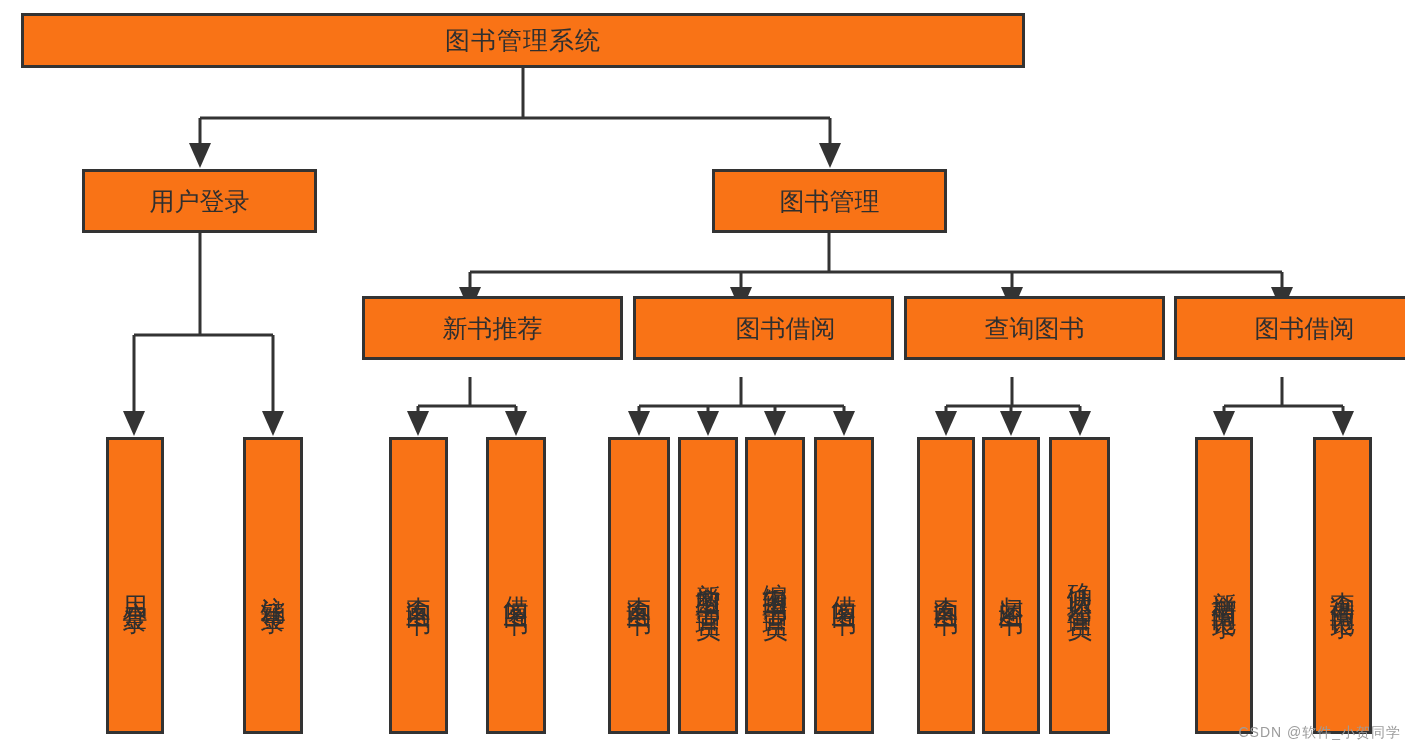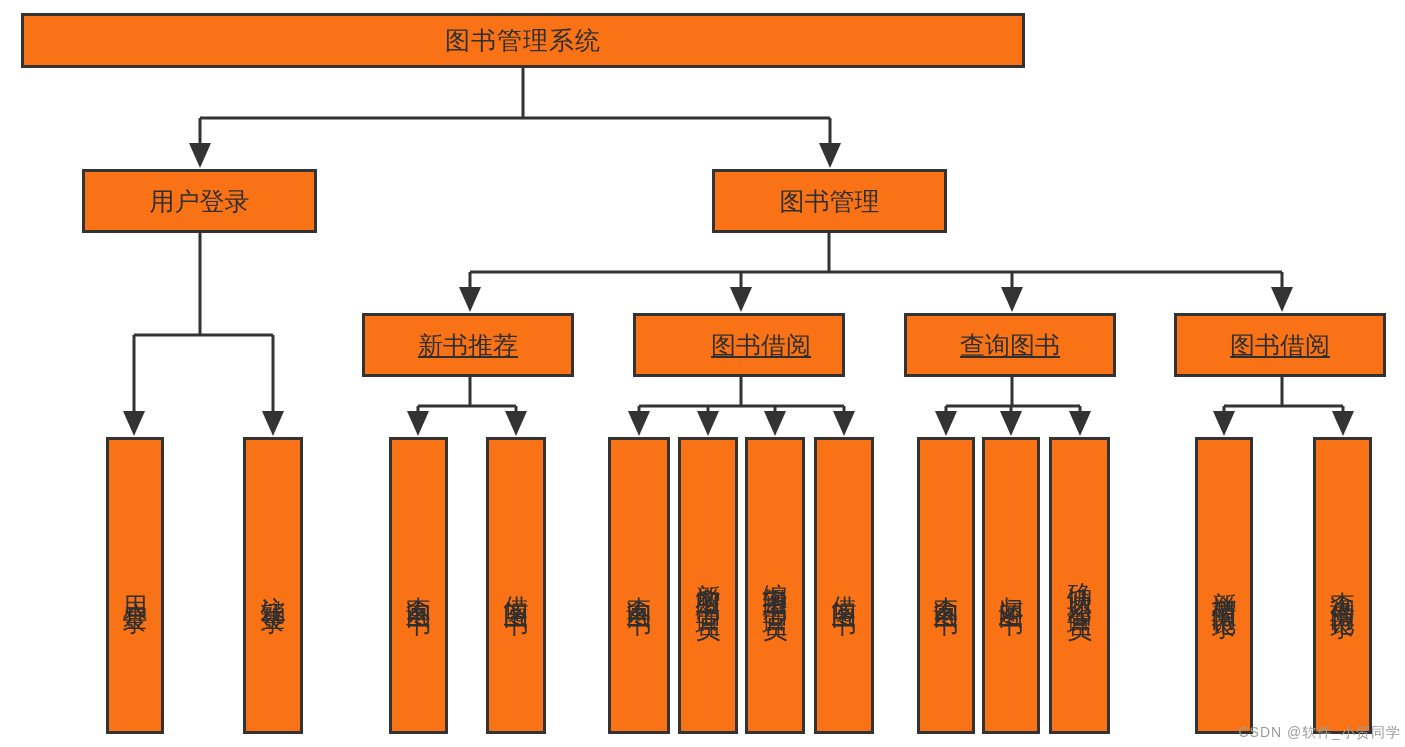--- a/index.html
+++ b/index.html
@@ -26,21 +26,21 @@
     color:var(--text);
     display:flex;
     align-items:center;
     justify-content:center;
     font-size:25px;
     line-height:1;
     white-space:nowrap;
   }
   .root{left:21px;top:13px;width:1004px;height:55px;letter-spacing:1px;}
   .l2{top:169px;height:64px;width:235px;}
-  .l3{top:313px;height:64px;width:212px;text-decoration:underline;}
+  .l3{top:296px;height:64px;width:261px;}
   .leaf{
     top:437px;height:297px;
     writing-mode:vertical-rl;
     text-orientation:mixed;
     letter-spacing:5px;
     font-size:25px;
     white-space:normal;
   }
   .watermark{
     position:absolute;

